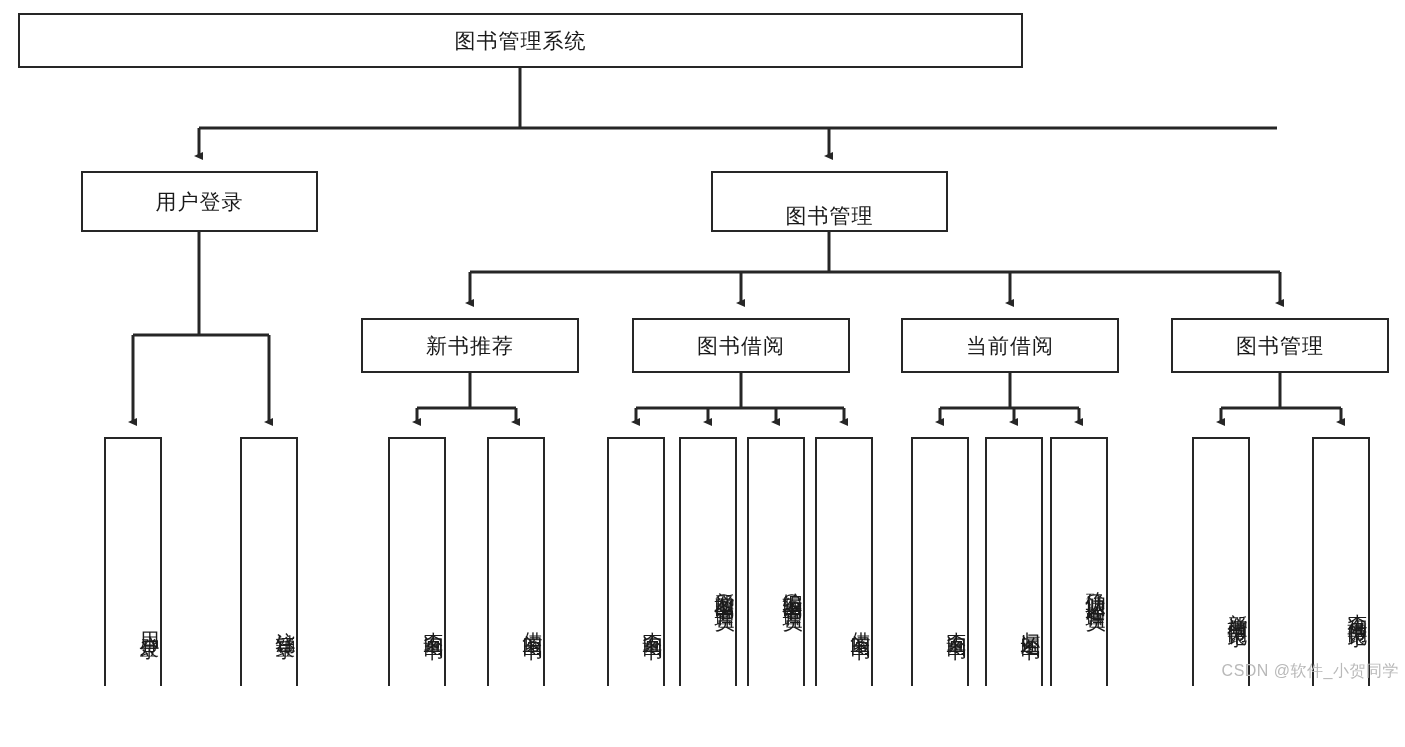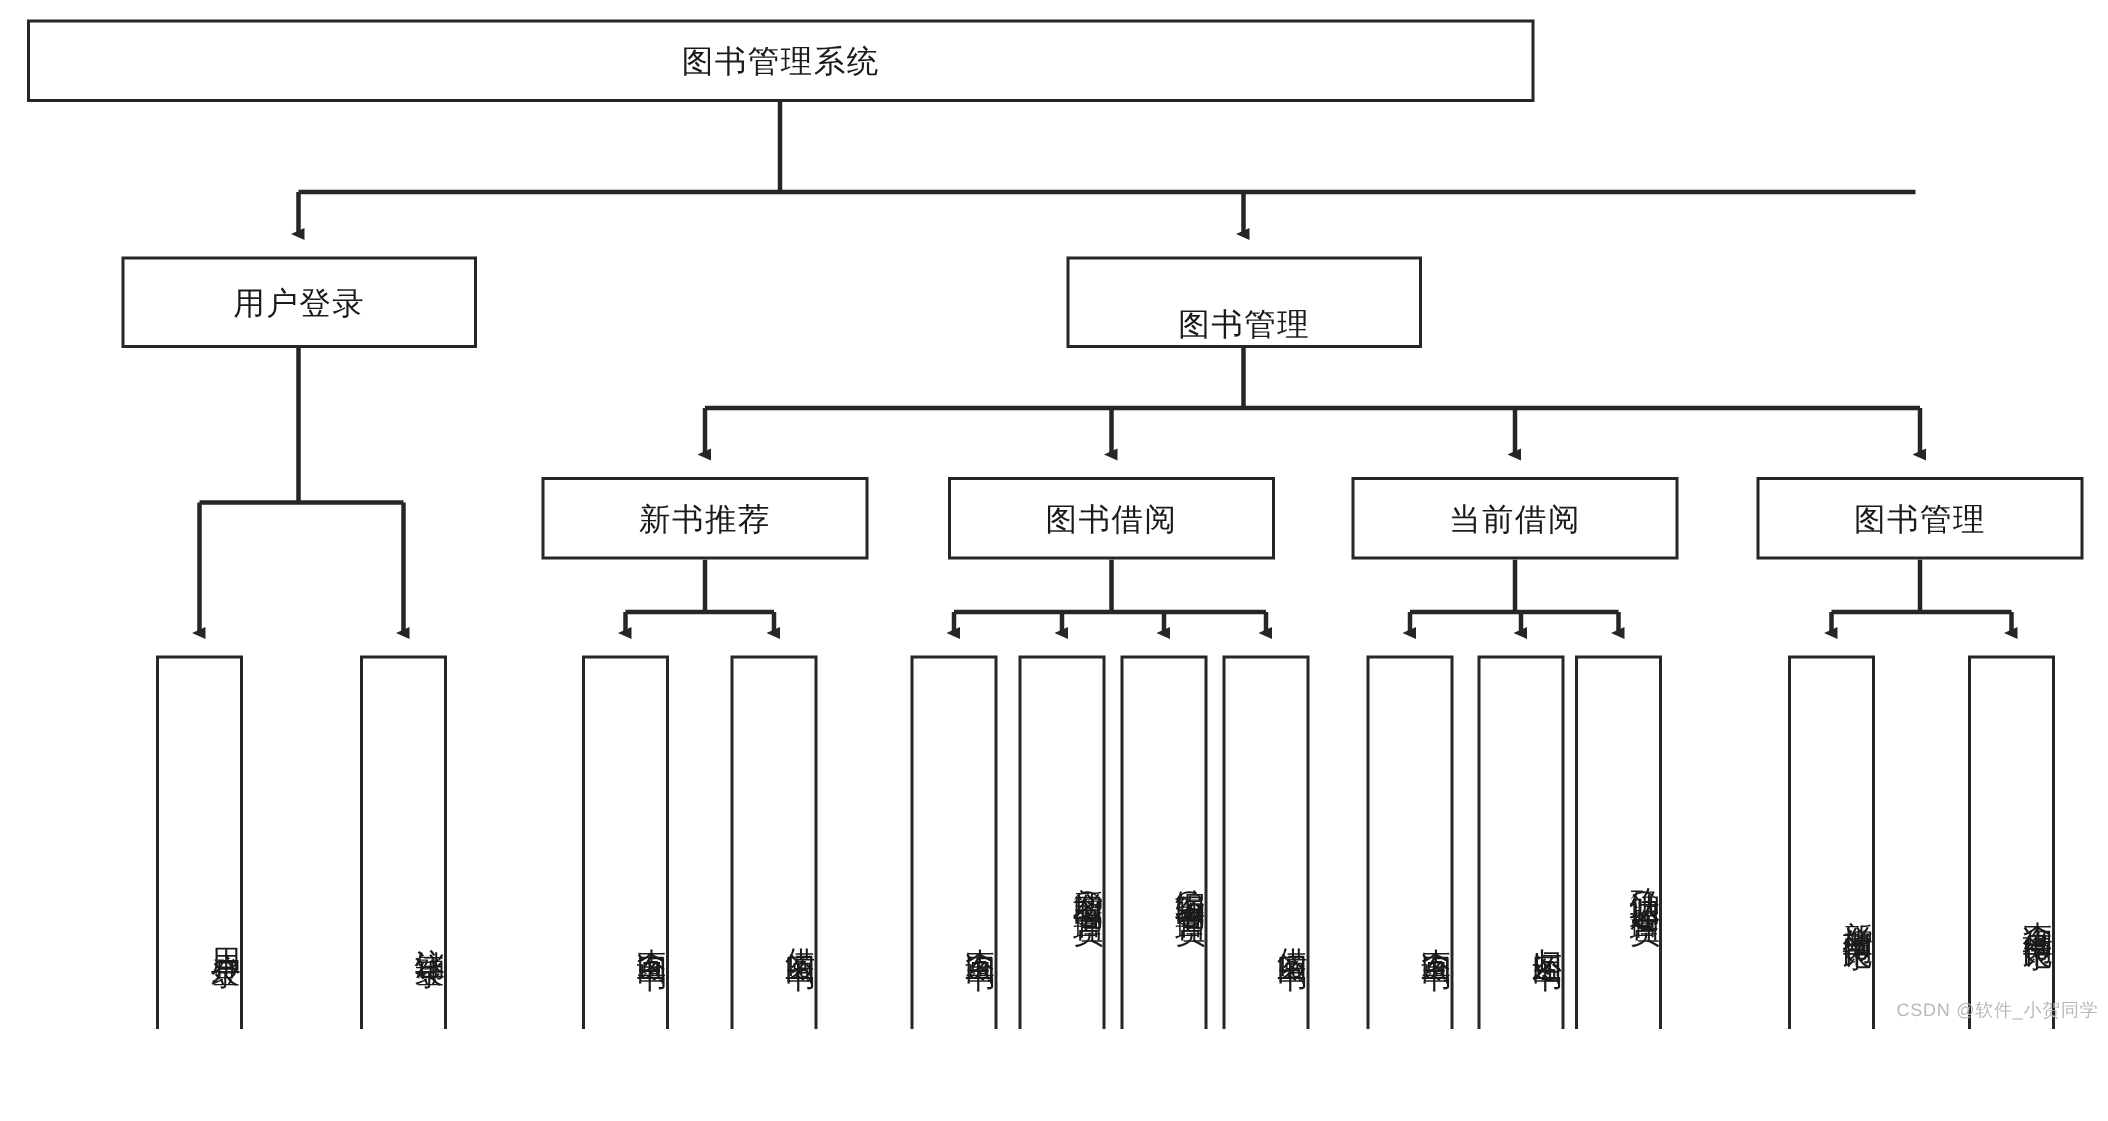--- a/index.html
+++ b/index.html
@@ -52,21 +52,21 @@
   .node.vert.top-align {
     align-items: flex-start;
   }
   .node-label {
     white-space: nowrap;
   }
   #watermark {
     position: absolute;
     right: 6px;
     bottom: 4px;
-    font-size: 12px;
+    font-size: 16px;
     color: #b9b9b9;
     letter-spacing: 0.5px;
     white-space: nowrap;
   }
 </style>
 </head>
 <body>
 
 <div id="canvas">
 

